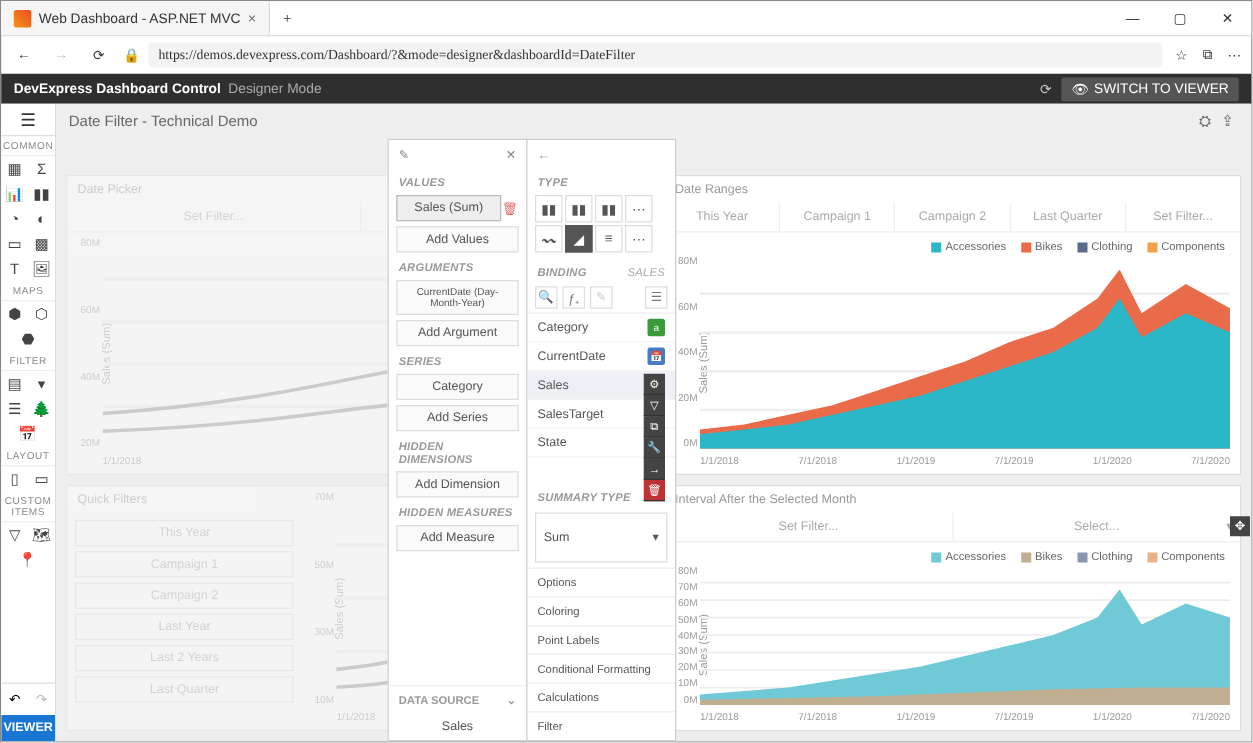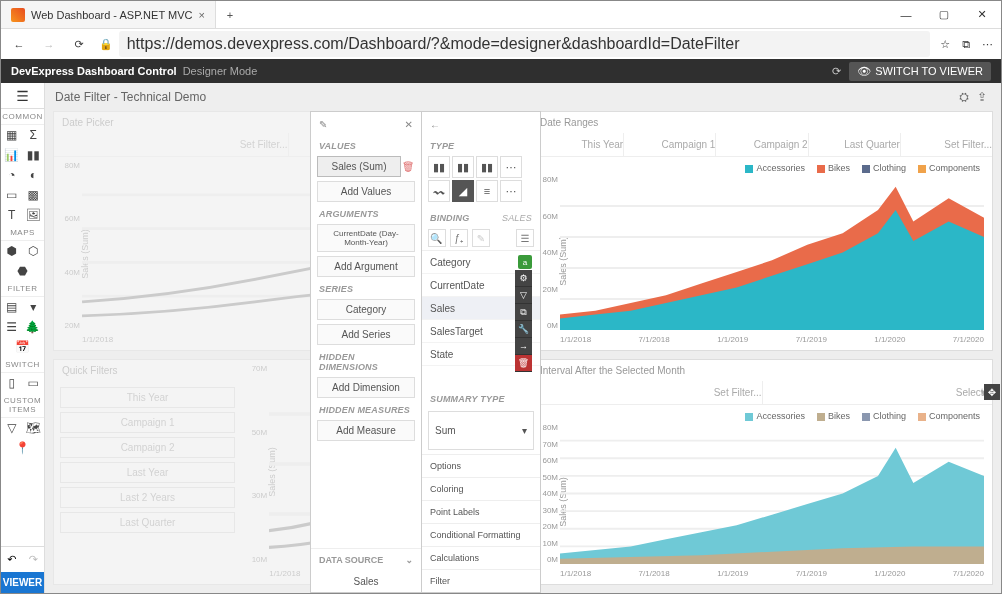--- a/index.html
+++ b/index.html
@@ -15,21 +15,21 @@
 .newtab { width: 28px; display: flex; align-items: center; justify-content: center; color: #555; }
 .titlebarspace { flex: 1; }
 .winctrls { display: flex; }
 .winctrl { width: 38px; display: flex; align-items: center; justify-content: center; color: #333; font-family: Arial; }
 
 .addrbar { height: 30px; display: flex; align-items: center; padding: 0 8px; gap: 10px; }
 .navbtn { width: 20px; text-align: center; color: #333; cursor: pointer; }
 .navbtn.disabled { color: #bbb; }
 .url-wrap { flex: 1; display: flex; align-items: center; gap: 6px; }
 .lock { color: #666; }
-.url { background: #f3f3f3; border-radius: 3px; padding: 4px 8px; flex: 1; color: #333; font-size: 16px; }
+.url { background: #f3f3f3; border-radius: 3px; padding: 4px 8px; flex: 1; color: #333; font-size: 11px; font-family: Liberation Serif, serif; }
 .pagebtns { display: flex; gap: 12px; color: #333; }
 
 
 .appheader { height: 24px; background: #2f2f2f; color: #ccc; display: flex; align-items: center; padding: 0 10px; font-size: 11px; }
 .appheader .brand { font-weight: 600; color: #fff; }
 .appheader .mode { margin-left: 6px; color: #aaa; }
 .appheader .spacer { flex: 1; }
 .viewbtn { background: #555; color: #fff; padding: 3px 8px; border-radius: 2px; display: flex; align-items: center; gap: 4px; }
 
 
@@ -44,26 +44,26 @@
 .tbicon.single { grid-column: 1 / -1; }
 .tbbottom { margin-top: auto; display: flex; justify-content: space-around; padding: 6px 0; border-top: 1px solid #ddd; }
 .viewerbtn { background: #1976d2; color: #fff; text-align: center; padding: 5px 0; font-size: 10px; font-weight: 600; cursor: pointer; }
 
 
 .surface { flex: 1; position: relative; background: #eee; display: flex; flex-direction: column; }
 .surfhdr { height: 28px; display: flex; align-items: center; padding: 0 10px; color: #666; font-size: 12px; }
 .surfhdr .spacer { flex: 1; }
 .surfhdr .hdrico { width: 18px; text-align: center; color: #666; }
 
-.dashgrid { flex: 1; position: relative; padding: 0 8px 8px 8px; display: grid; grid-template-columns: 470px 1fr; grid-template-rows: 240px 1fr; gap: 8px; }
+.dashgrid { flex: 1; position: relative; padding: 0 8px 8px 8px; display: grid; grid-template-columns: 470px 1fr; grid-template-rows: 240px 1fr; gap: 8px; margin-top: 29px; }
 .card { background: #fff; border: 1px solid #ddd; position: relative; display: flex; flex-direction: column; }
 .card.dimmed { opacity: 0.4; }
 .cardtitle { font-size: 10px; color: #999; padding: 5px 8px; }
 .cardhdr-row { display: flex; border-bottom: 1px solid #eee; height: 24px; }
-.cardhdr-cell { flex: 1; text-align: right; font-size: 10px; color: #aaa; line-height: 24px; border-right: 1px solid #eee; }
+.cardhdr-cell { flex: 1; text-align: center; font-size: 10px; color: #aaa; line-height: 24px; border-right: 1px solid #eee; }
 .cardhdr-cell:last-child { border-right: none; }
 .chartarea { flex: 1; position: relative; padding: 4px 8px 4px 28px; display: flex; flex-direction: column; }
 .legend { display: flex; justify-content: flex-end; gap: 12px; font-size: 9px; color: #666; padding: 2px 4px; }
 .legswatch { display:inline-block; width:8px; height:8px; margin-right:3px; vertical-align: middle; }
 .plot { flex: 1; position: relative; }
 .ylabel { position: absolute; left: -22px; top: 50%; transform: translateY(-50%) rotate(-90deg); font-size: 9px; color: #999; white-space: nowrap; }
 .yticks { position: absolute; left: -24px; top: 0; bottom: 16px; width: 22px; display: flex; flex-direction: column; justify-content: space-between; font-size: 8px; color: #999; text-align: right; }
 .xticks { position: absolute; bottom: 0; left: 0; right: 0; display: flex; justify-content: space-between; font-size: 8px; color: #999; padding: 2px 0; }
 svg.area { position: absolute; left:0; top:0; right:0; bottom:16px; width:100%; height: calc(100% - 16px); }
 .gridlines line { stroke: #eee; stroke-width:1; }
@@ -181,21 +181,21 @@
         <div class="tbicon single">⬣</div>
       </div>
       <div class="tbsection">FILTER</div>
       <div class="tbgrid">
         <div class="tbicon">▤</div>
         <div class="tbicon">▾</div>
         <div class="tbicon">☰</div>
         <div class="tbicon">🌲</div>
         <div class="tbicon single">📅</div>
       </div>
-      <div class="tbsection">SWITCH</div>
+      <div class="tbsection">LAYOUT</div>
       <div class="tbgrid">
         <div class="tbicon">▯</div>
         <div class="tbicon">▭</div>
       </div>
       <div class="tbsection">CUSTOM ITEMS</div>
       <div class="tbgrid">
         <div class="tbicon">▽</div>
         <div class="tbicon">🗺</div>
         <div class="tbicon single">📍</div>
       </div>

